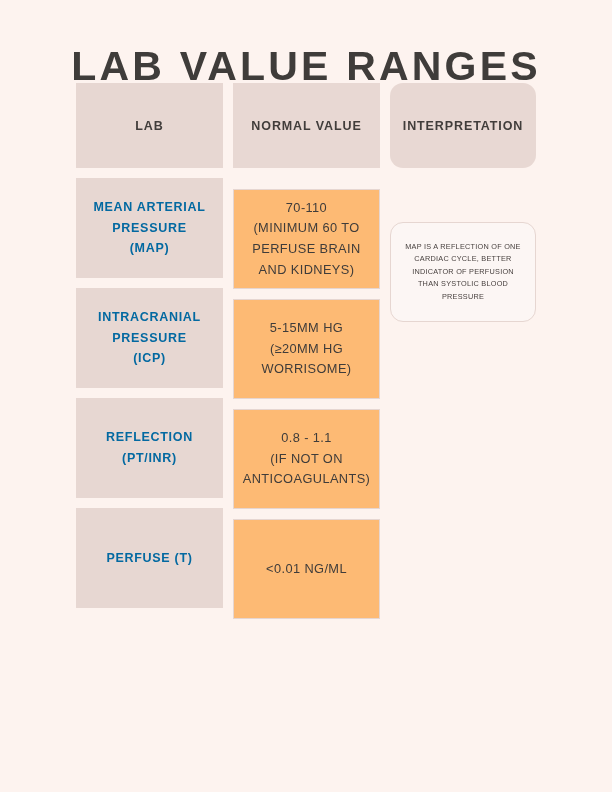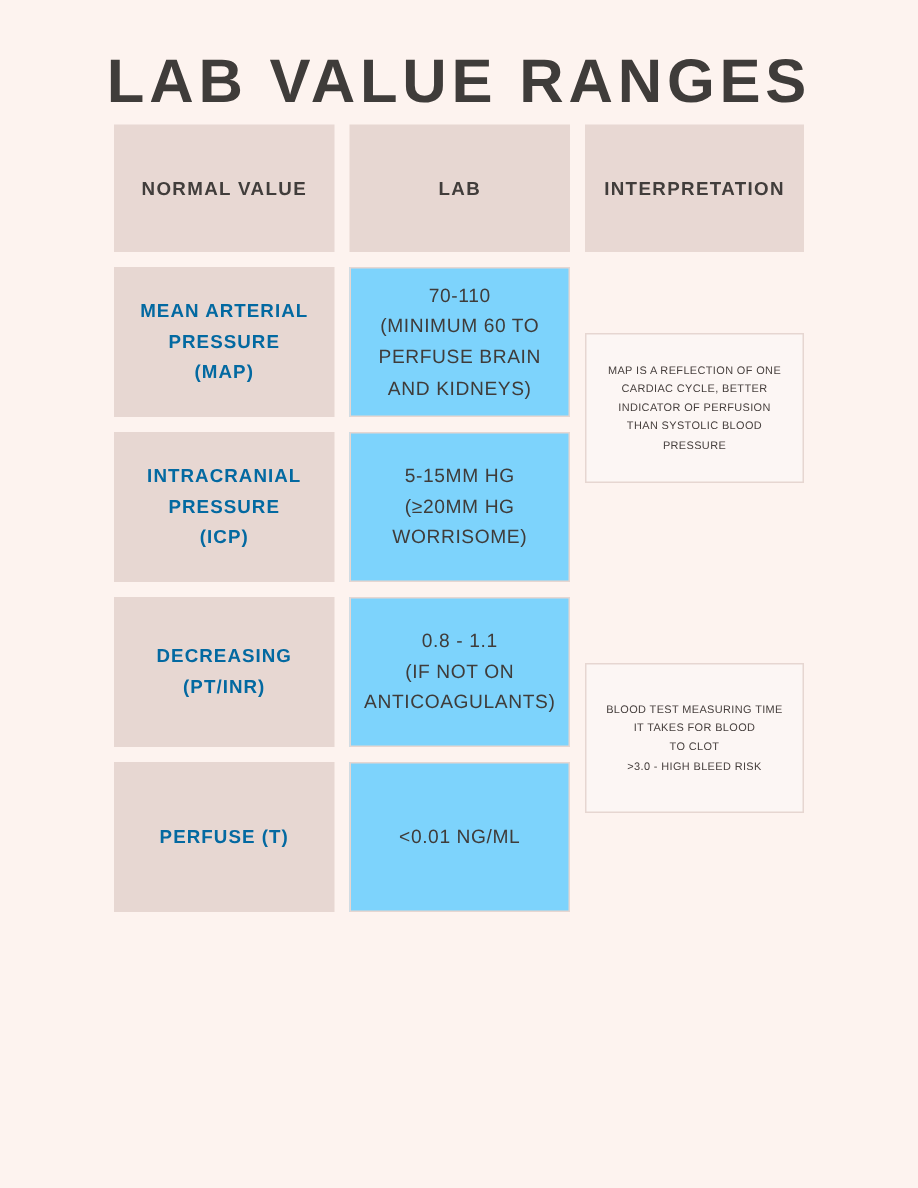--- a/index.html
+++ b/index.html
@@ -11,21 +11,21 @@
     height: 792px;
     background: #fdf3ef;
     font-family: "Liberation Sans", sans-serif;
     overflow: hidden;
   }
   .page {
     position: relative;
     width: 612px;
     height: 604px;
     box-sizing: border-box;
-    padding: 4px;
+    padding: 16px;
   }
   .title {
     text-align: center;
     color: #3f3c3a;
     font-size: 41px;
     font-weight: bold;
     letter-spacing: 3.2px;
     line-height: 1;
     padding-top: 30px;
     padding-bottom: 0;
@@ -48,21 +48,21 @@
   .cell {
     box-sizing: border-box;
     display: flex;
     align-items: center;
     justify-content: center;
     text-align: center;
   }
   
   .col-lab    { width: 147px; flex: 0 0 147px; }
   .col-normal { width: 147px; flex: 0 0 147px; }
-  .col-interp { width: 146px; flex: 0 0 146px; }
+  .col-interp { width: 146px; flex: 0 0 146px; border-radius: 13px; }
 
   
   .row-header .cell {
     height: 85px;
     background: #e6d5d0;
     color: #413d3b;
     font-size: 12.5px;
     font-weight: bold;
     letter-spacing: 0.9px;
   }
@@ -77,28 +77,29 @@
   .cell-lab {
     background: #e7d7d2;
     color: #0369a1;
     font-size: 12.5px;
     font-weight: bold;
     letter-spacing: 0.7px;
     line-height: 1.65;
     padding: 6px 8px;
   }
   .cell-normal {
-    background: #7dd3fc;
+    background: #fdba74;
     border: 1.5px solid #e6d6d1;
     color: #3f3c3a;
     font-size: 12.8px;
     font-weight: normal;
     letter-spacing: 0.4px;
     line-height: 1.62;
     padding: 6px 9px;
+    margin-top: 11px;
   }
   .cell-interp {
     background: #fcf6f4;
     border: 1.5px solid #e6d6d1;
     color: #463f3d;
     font-size: 7.3px;
     font-weight: normal;
     letter-spacing: 0.25px;
     line-height: 1.72;
     padding: 6px 7px;
@@ -110,22 +111,22 @@
 </head>
 <body>
 
 <div class="page">
 
   <div class="title">LAB VALUE RANGES</div>
 
   <div class="table">
 
     <div class="row row-header">
+      <div class="cell col-lab">LAB</div>
       <div class="cell col-normal">NORMAL VALUE</div>
-      <div class="cell col-lab">LAB</div>
       <div class="cell col-interp">INTERPRETATION</div>
     </div>
 
     <div class="row row-data">
       <div class="cell col-lab cell-lab">
           <span class="txt">MEAN ARTERIAL
 PRESSURE
 (MAP)</span>
         </div>
       <div class="cell col-normal cell-normal">
@@ -152,33 +153,27 @@
       <div class="cell col-normal cell-normal">
           <span class="txt">5-15MM HG
 (≥20MM HG
 WORRISOME)</span>
         </div>
     </div>
 
 
     <div class="row row-data">
       <div class="cell col-lab cell-lab">
-          <span class="txt">DECREASING
+          <span class="txt">REFLECTION
 (PT/INR)</span>
         </div>
       <div class="cell col-normal cell-normal">
           <span class="txt">0.8 - 1.1
 (IF NOT ON
 ANTICOAGULANTS)</span>
-        </div>
-      <div class="cell col-interp cell-interp">
-          <span class="txt">BLOOD TEST MEASURING TIME
-IT TAKES FOR BLOOD
-TO CLOT
-&gt;3.0 - HIGH BLEED RISK</span>
         </div>
     </div>
 
     <div class="row row-data">
       <div class="cell col-lab cell-lab">
           <span class="txt">PERFUSE (T)</span>
         </div>
       <div class="cell col-normal cell-normal">
           <span class="txt">&lt;0.01 NG/ML</span>
         </div>

